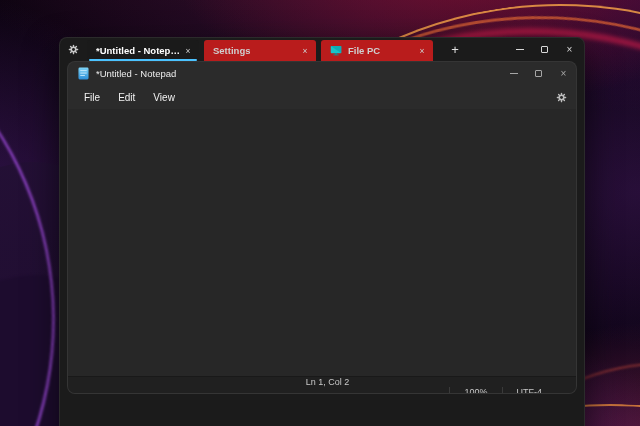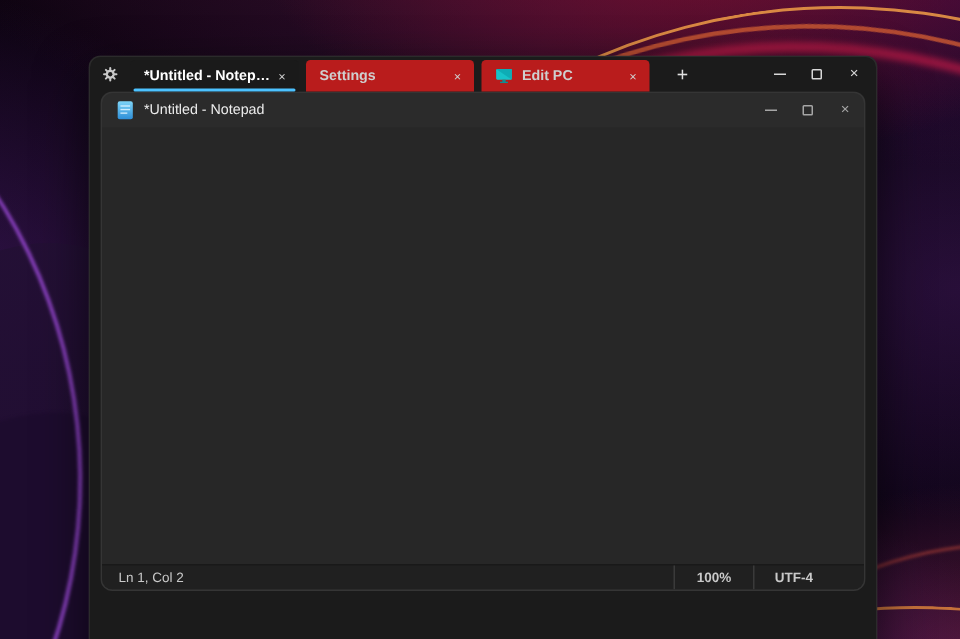--- a/index.html
+++ b/index.html
@@ -85,28 +85,27 @@
   .box-max2{width:7px;height:7px;border:1px solid #a6a6a6;border-radius:1px;}
 
   .np-menubar{height:24px;display:flex;align-items:center;padding-left:7px;}
   .menu-item{padding:3px 9px;font-size:10px;color:#f2f2f2;border-radius:3px;}
   .np-gear{margin-left:auto;margin-right:9px;display:flex;align-items:center;}
 
   .np-editor{flex:1;background:#272727;color:#eaeaea;font-size:10px;padding:2px 6px;outline:none;}
 
   .np-statusbar{
     height:17px;background:#202020;border-top:1px solid #191919;
-    display:flex;align-items:center;font-size:9px;color:#c9c9c9;
+    display:flex;align-items:center;font-size:9px;color:#c9c9c9;flex-direction:column;
   }
   .sb-left{padding-left:11px;}
   .sb-right{margin-left:auto;display:flex;height:100%;align-items:center;}
   .sb-cell{
     height:100%;display:flex;align-items:center;padding:0 14px;
     border-left:1px solid #3a3a3a;
-    font-weight:bold;
   }
   .sb-cell.encoding{padding-right:34px;}
 </style>
 </head>
 <body>
 
 <div class="desktop">
   <div class="wallpaper">
     <div class="petal1"></div>
     <div class="petal2"></div>
@@ -147,21 +146,21 @@
 
       <div class="tab">
         <span class="tab-icon">
           <svg width="12" height="11" viewBox="0 0 16 14">
             <rect x="1" y="1" width="14" height="9.5" rx="1" fill="#17c3c9"></rect>
             <path d="M1 1h14v9.5z" fill="#0da6b0" opacity="0.8"></path>
             <rect x="6.5" y="10.5" width="3" height="2" fill="#0e8f94"></rect>
             <rect x="4.5" y="12.3" width="7" height="1.2" fill="#0e8f94"></rect>
           </svg>
         </span>
-        <span class="tab-label">Edit PC</span>
+        <span class="tab-label">File PC</span>
         <span class="tab-close">×</span>
       </div>
 
       <div class="new-tab">+</div>
 
       <div class="win-controls">
         <div class="ctrl">
             <span class="bar-min"></span>
           </div>
         <div class="ctrl">
@@ -191,20 +190,37 @@
           <div class="np-ctrl">
               <span class="bar-min2"></span>
             </div>
           <div class="np-ctrl">
               <span class="box-max2"></span>
             </div>
           <div class="np-ctrl">×</div>
         </div>
       </div>
 
+      <div class="np-menubar">
+        <span class="menu-item">File</span>
+        <span class="menu-item">Edit</span>
+        <span class="menu-item">View</span>
+        <span class="np-gear">
+          <svg width="11" height="11" viewBox="0 0 16 16">
+            <g fill="#bdbdbd">
+              <rect x="7" y="1" width="2" height="14" rx="1"></rect>
+              <rect x="7" y="1" width="2" height="14" rx="1" transform="rotate(45 8 8)"></rect>
+              <rect x="7" y="1" width="2" height="14" rx="1" transform="rotate(90 8 8)"></rect>
+              <rect x="7" y="1" width="2" height="14" rx="1" transform="rotate(135 8 8)"></rect>
+              <circle cx="8" cy="8" r="4.4"></circle>
+            </g>
+            <circle cx="8" cy="8" r="2.1" fill="#2b2b2b"></circle>
+          </svg>
+        </span>
+      </div>
 
       <div class="np-editor"></div>
 
       <div class="np-statusbar">
         <span class="sb-left">Ln 1, Col 2</span>
         <div class="sb-right">
           <div class="sb-cell">100%</div>
           <div class="sb-cell encoding">UTF-4</div>
         </div>
       </div>

